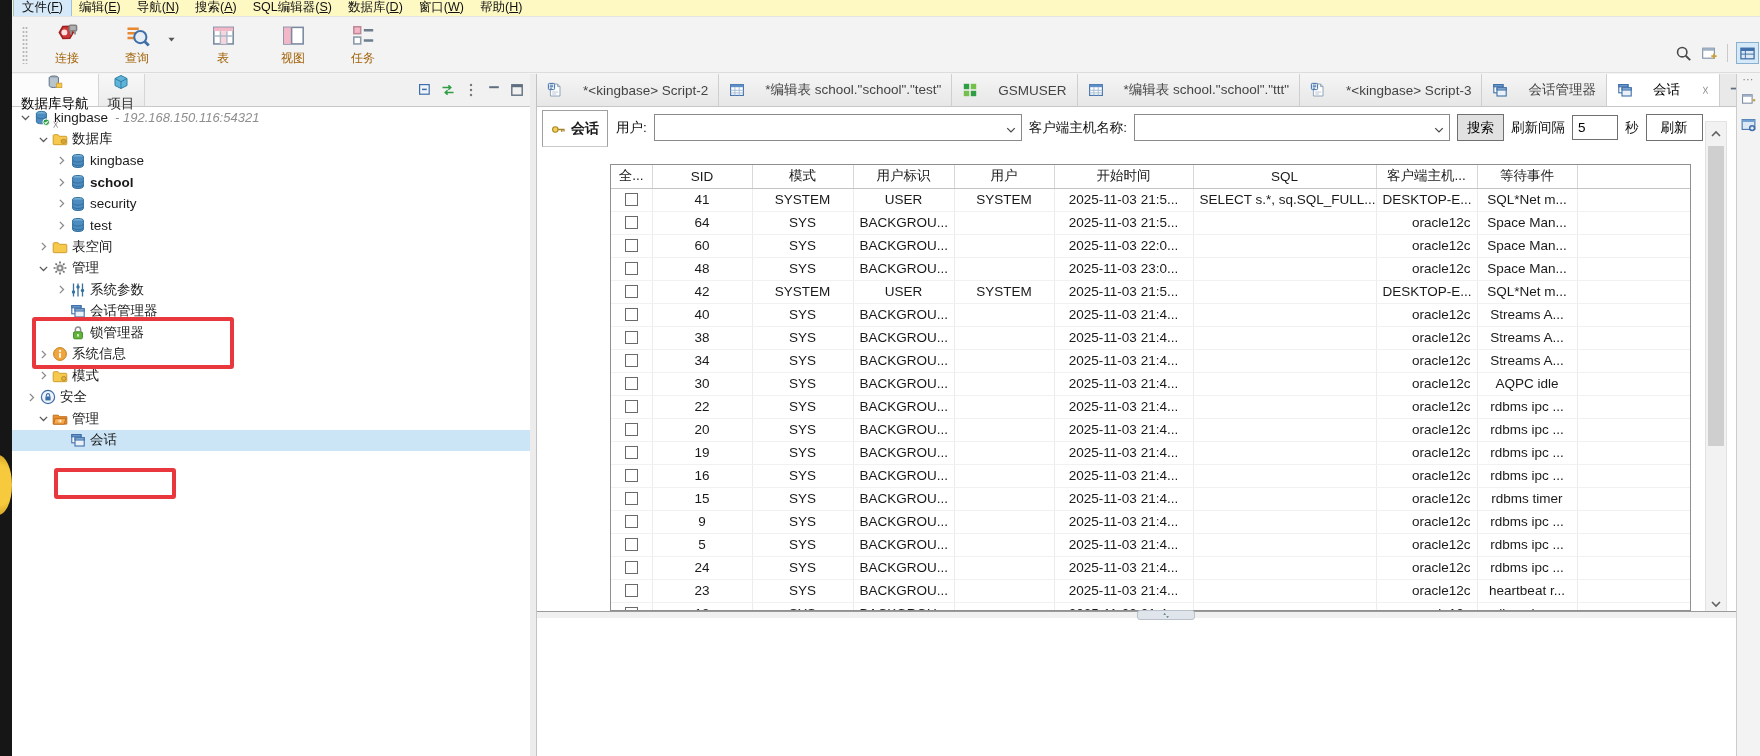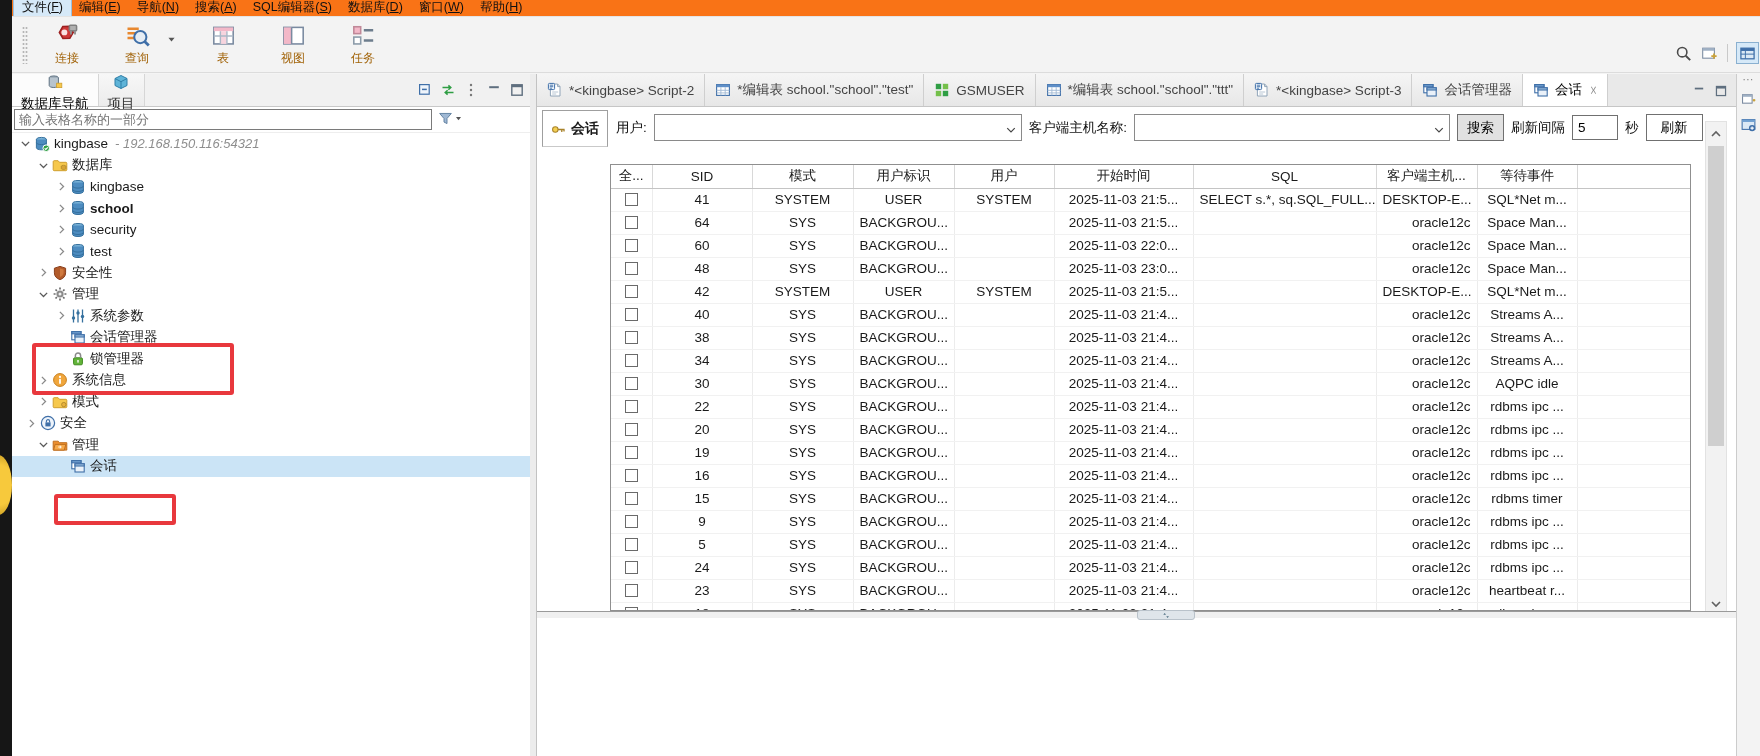--- a/index.html
+++ b/index.html
@@ -8,21 +8,21 @@
   .app { position:relative; width:1760px; height:756px; background:#fff; overflow:hidden; }
   .ic { width:16px; height:16px; display:inline-block; vertical-align:middle; flex:none; }
 
   
   .left-strip { position:absolute; left:0; top:0; width:12px; height:756px; background:#161616; z-index:5; }
   .left-strip .glow { position:absolute; left:-16px; top:455px; width:28px; height:60px; border-radius:50%; background:radial-gradient(circle at 40% 50%, #f7c93c 0 60%, #c79a20 100%); }
 
   .window { position:absolute; left:12px; top:0; width:1748px; height:756px; background:#f4f4f4; }
 
   
-  .menubar { height:17px; background:#f97316; border-bottom:1px solid #e4e4e4; display:flex; align-items:center; padding-left:2px; font-size:12.5px; color:#111; overflow:hidden; }
+  .menubar { height:17px; background:#fef9c3; border-bottom:1px solid #e4e4e4; display:flex; align-items:center; padding-left:2px; font-size:12.5px; color:#111; overflow:hidden; }
   .menu-item { padding:1px 8px 2px 8px; white-space:nowrap; cursor:default; }
   .menu-item.active { background:#d6e9f8; outline:1px solid #9ac0de; }
 
   
   .toolbar { position:relative; height:56px; background:#f3f3f3; border-bottom:1px solid #dcdcdc; display:flex; align-items:center; padding-left:10px; }
   .drag-dots { width:6px; height:38px; margin-right:10px; background-image:radial-gradient(#b5b5b5 1px, transparent 1.1px); background-size:3px 4px; }
   .tb-btn { width:58px; display:flex; flex-direction:column; align-items:center; gap:2px; cursor:default; }
   .tb-btn .ic { width:25px; height:25px; }
   .tb-btn .lbl { font-size:12px; color:#a16207; white-space:nowrap; }
   .tb-caret { width:16px; margin-top:-12px; }
@@ -56,21 +56,21 @@
   .tree-row .node-ic { margin:0 4px 0 1px; }
   .tree-label.bold { font-weight:bold; }
   .tree-detail { color:#8e8e8e; font-style:italic; margin-left:7px; font-size:13px; }
   .red-box { position:absolute; border:4px solid #e8383d; border-radius:3px; pointer-events:none; z-index:4; }
 
   .vsplit { position:absolute; left:518px; top:0; width:7px; bottom:0; background:#ececec; border-right:1px solid #c2c2c2; }
 
   
   .editor { position:absolute; left:525px; top:0; width:1199px; bottom:0; background:#fff; }
   .ed-tabs { height:33px; display:flex; align-items:stretch; background:#e9e9e9; border-bottom:1px solid #c6c6c6; font-size:13.5px; overflow:hidden; }
-  .ed-tab { display:flex; align-items:center; gap:6px; padding:0 10px; color:#444; border-right:1px solid #cfcfcf; background:linear-gradient(#f5f5f5,#e7e7e7); white-space:nowrap; }
+  .ed-tab { display:flex; align-items:center; gap:20px; padding:0 10px; color:#444; border-right:1px solid #cfcfcf; background:linear-gradient(#f5f5f5,#e7e7e7); white-space:nowrap; }
   .ed-tab.active { background:#fff; color:#000; }
   .ed-tab .close { color:#8a8a8a; font-size:13px; margin-left:2px; }
   .ed-winbtns { margin-left:auto; display:flex; align-items:center; gap:8px; padding:0 8px; }
   .ed-winbtns .ic { width:14px; height:14px; }
 
   .session { position:absolute; left:0; top:33px; right:0; bottom:0; background:#fff; }
   .view-tab { position:absolute; left:5px; top:3px; height:37px; width:66px; background:#fff; border:1px solid #9f9f9f; border-bottom-color:#c9c9c9; display:flex; align-items:center; justify-content:center; gap:5px; font-size:14px; font-weight:bold; }
   .view-tab .ic { width:15px; height:15px; }
   .filters { position:absolute; left:79px; top:6px; height:29px; display:flex; align-items:center; gap:7px; font-size:13.5px; color:#111; white-space:nowrap; }
   .combo { position:relative; height:27px; border:1px solid #8a8a8a; background:#fff; }
@@ -228,31 +228,20 @@
                 </svg></span>
               <span><svg class="ic" viewBox="0 0 16 16" aria-hidden="true">
                   <rect x="3.2" y="4.2" width="9.6" height="2" fill="#5f6f7f"></rect>
                 </svg></span>
               <span><svg class="ic" viewBox="0 0 16 16" aria-hidden="true">
                   <rect x="2.8" y="2.8" width="10.4" height="10.4" fill="none" stroke="#5f6f7f" stroke-width="1.4"></rect>
                   <rect x="2.8" y="2.8" width="10.4" height="2.4" fill="#5f6f7f"></rect>
                 </svg></span>
             </div>
           </div>
-        <div class="sb-search">
-          <input id="sb-search-input" placeholder="输入表格名称的一部分" style="">
-          <span class="funnel" id="sb-funnel">
-              <svg class="ic" viewBox="0 0 16 16" aria-hidden="true">
-                <path d="M1.8 2.6h12.4L9.6 8v5.4l-3.2-1.6V8z" fill="#9fb8d4" stroke="#5f7f9f"></path>
-              </svg>
-              <svg class="ic car" viewBox="0 0 16 16">
-                <path d="M3.5 5.5h9L8 11z" fill="#555"></path>
-              </svg>
-            </span>
-        </div>
         <div class="tree" id="tree">
             <div class="tree-row" style="padding-left: 6px;">
               <span class="tw">
                 <svg class="ic" viewBox="0 0 16 16" aria-hidden="true">
                   <path d="M3.5 6L8 10.5 12.5 6" fill="none" stroke="#5a5a5a" stroke-width="1.6"></path>
                 </svg>
               </span>
               <span class="node-ic"><svg class="ic" viewBox="0 0 16 16" aria-hidden="true">
                   <ellipse cx="7.4" cy="3.4" rx="5" ry="2" fill="#7ab3d8" stroke="#35709e"></ellipse>
                   <path d="M2.4 3.4v8.4c0 1.1 2.2 2 5 2s5-.9 5-2V3.4" fill="#4d8cc0" stroke="#35709e"></path>
@@ -328,24 +317,23 @@
                 </svg></span>
               <span class="tree-label">test</span>
             </div>
             <div class="tree-row" style="padding-left: 24px;">
               <span class="tw">
                 <svg class="ic" viewBox="0 0 16 16" aria-hidden="true">
                   <path d="M6 3.5L10.5 8 6 12.5" fill="none" stroke="#8a8a8a" stroke-width="1.6"></path>
                 </svg>
               </span>
               <span class="node-ic"><svg class="ic" viewBox="0 0 16 16" aria-hidden="true">
-                  <path d="M8 1.4l5.6 1.8v4.6c0 3.6-2.5 5.9-5.6 6.8-3.1-.9-5.6-3.2-5.6-6.8V3.2z" fill="#b25b2a" stroke="#8a3f1c"></path>
-                  <path d="M8 3.4l3.6 1.2v3c0 2.3-1.6 3.8-3.6 4.5z" fill="#d07a3f"></path>
-                </svg></span>
-              <span class="tree-label">安全性</span>
+                  <path d="M1.2 4.6c0-.5.4-.9.9-.9h4l1.4 1.6h6.4c.5 0 .9.4.9.9v6.6c0 .5-.4.9-.9.9H2.1c-.5 0-.9-.4-.9-.9z" fill="#f6c84c" stroke="#cf9f2f"></path>
+                </svg></span>
+              <span class="tree-label">表空间</span>
             </div>
             <div class="tree-row" style="padding-left: 24px;">
               <span class="tw">
                 <svg class="ic" viewBox="0 0 16 16" aria-hidden="true">
                   <path d="M3.5 6L8 10.5 12.5 6" fill="none" stroke="#5a5a5a" stroke-width="1.6"></path>
                 </svg>
               </span>
               <span class="node-ic"><svg class="ic" viewBox="0 0 16 16" aria-hidden="true">
                   <path d="M8 1.6v2M8 12.4v2M1.6 8h2M12.4 8h2M3.5 3.5l1.4 1.4M11.1 11.1l1.4 1.4M12.5 3.5l-1.4 1.4M4.9 11.1l-1.4 1.4" stroke="#6d6d6d" stroke-width="1.7"></path>
                   <circle cx="8" cy="8" r="3.6" fill="#8a8a8a"></circle>

